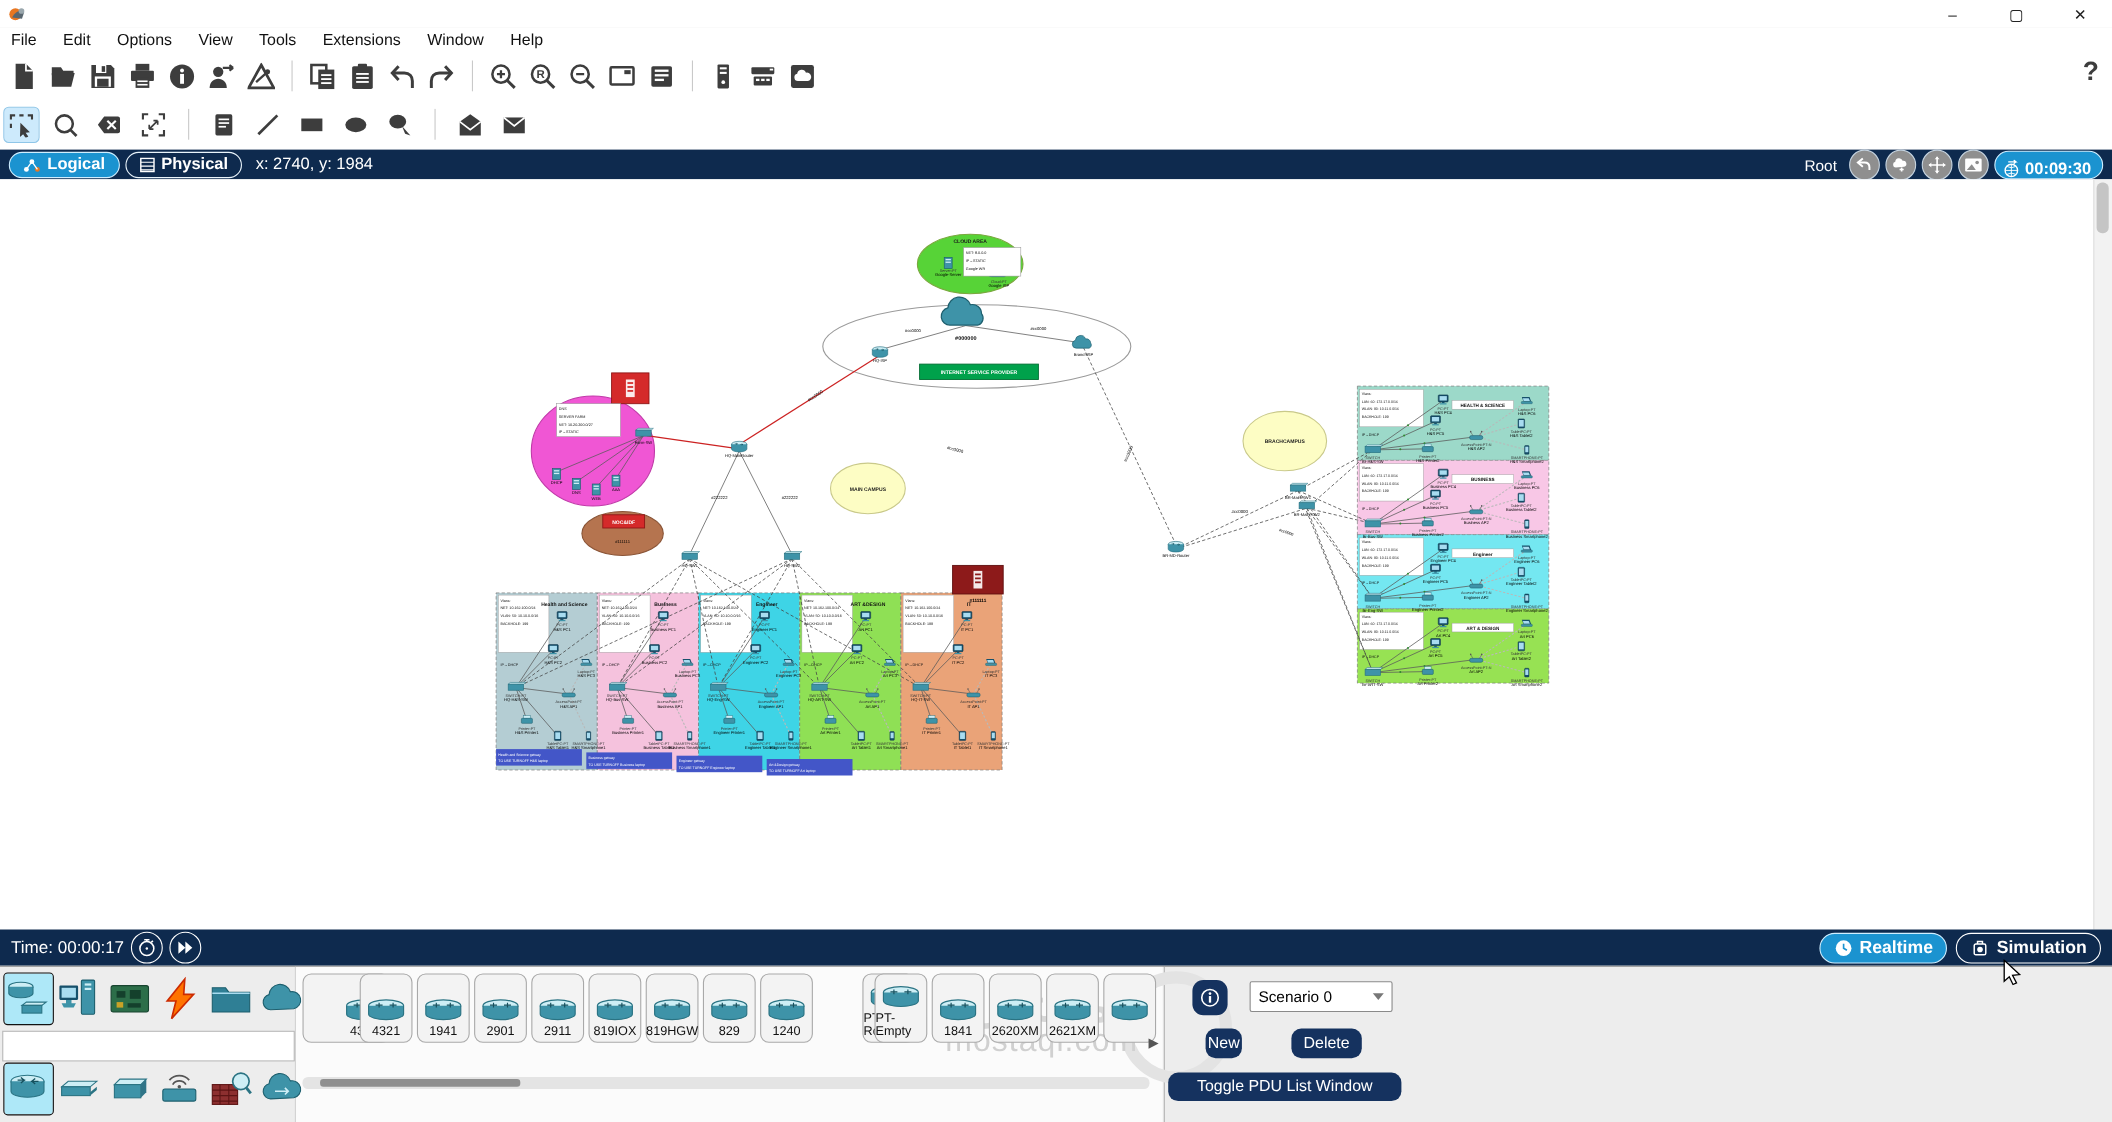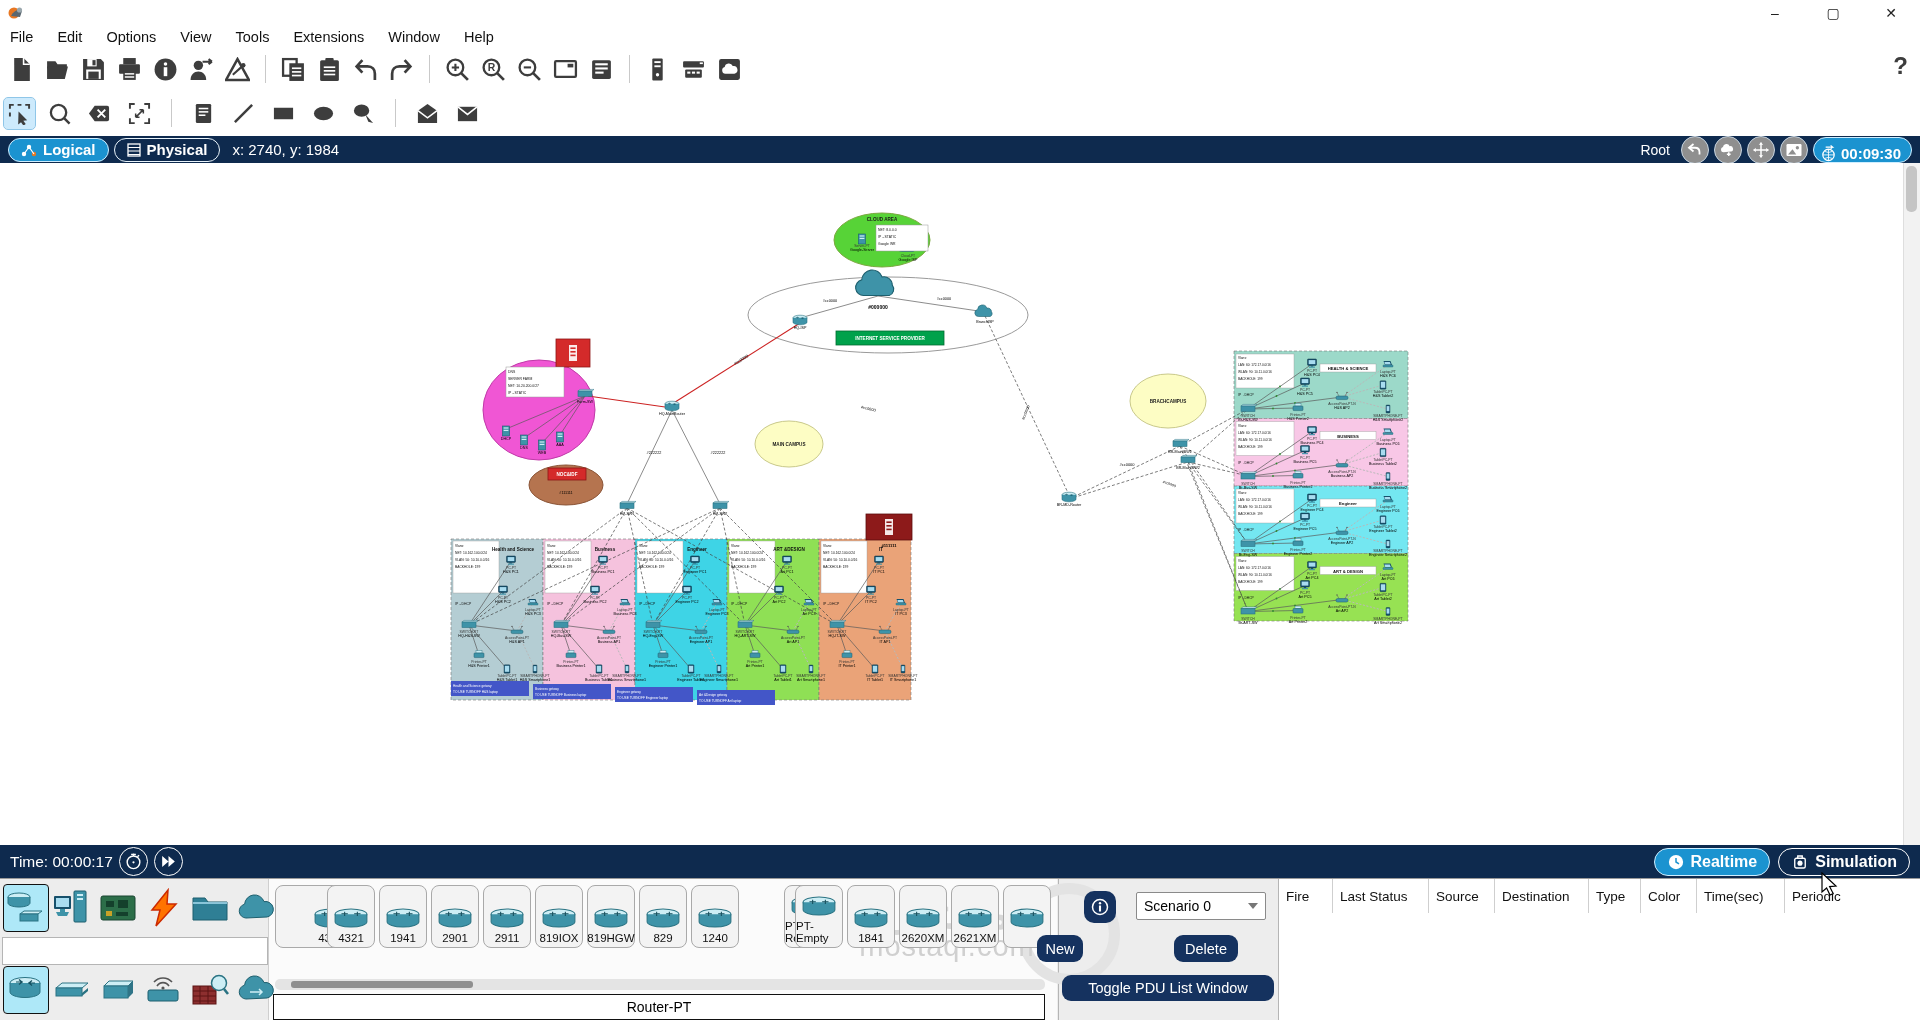--- a/index.html
+++ b/index.html
@@ -1454,21 +1454,20 @@
               <ellipse cx="17" cy="6.5" rx="15" ry="5" fill="#cdeef5" stroke="#2a7383"></ellipse>
               <path d="M2 6.5v7c0 2.8 6.7 5 15 5s15-2.2 15-5v-7" fill="#3e93a8" stroke="#2a7383"></path>
               <path d="M8 6h6M11 4v4M20 6h6M23 4v4" stroke="#15505e" stroke-width="1" fill="none"></path>
             </svg>
             <span>&nbsp;</span>
           </div>
         </div>
       <div class="hscroll">
           <div class="hthumb"></div>
         </div>
-      <div class="modellabel">Router-PT</div>
     </div>
     <div class="morebtn">▶</div>
     <div class="vdiv"></div>
 
     <div class="wmring"></div>
     <div class="watermark">
       <div class="wm1">مستقل</div>
       <div class="wm2">mostaql.com</div>
     </div>
 
@@ -1476,36 +1475,24 @@
       <svg width="18" height="18" viewBox="0 0 24 24">
           <circle cx="12" cy="12" r="10" fill="none" stroke="#fff" stroke-width="2"></circle>
           <circle cx="12" cy="7" r="1.6" fill="#fff"></circle>
           <rect x="10.6" y="10" width="2.8" height="8" fill="#fff"></rect>
         </svg>
     </div>
     <div class="combo" style="left:1136px;top:13px;width:114px;height:26px;">
       <span>Scenario 0</span>
         <span class="chev"></span>
     </div>
-    <div class="navybtn" style="left:1037px;top:56px;width:46px;height:27px;">New</div>
+    <div class="navybtn" style="left:1096px;top:56px;width:33px;height:27px;">New</div>
     <div class="navybtn" style="left:1174px;top:56px;width:64px;height:27px;">Delete</div>
     <div class="navybtn" style="left:1062px;top:96px;width:212px;height:26px;">Toggle PDU List Window</div>
 
-    <div class="pdu">
-      <div class="pdu-headers" id="pduheaders">
-          <div class="pdu-col" style="width: 46px;">Fire</div>
-          <div class="pdu-col" style="width: 88px;">Last Status</div>
-          <div class="pdu-col" style="width: 58px;">Source</div>
-          <div class="pdu-col" style="width: 86px;">Destination</div>
-          <div class="pdu-col" style="width: 44px;">Type</div>
-          <div class="pdu-col" style="width: 48px;">Color</div>
-          <div class="pdu-col" style="width: 80px;">Time(sec)</div>
-          <div class="pdu-col" style="width: 74px; border-right: none;">Periodic</div>
-        </div>
-    </div>
   </div>
 
   <div class="cursor">
     <svg width="22" height="24" viewBox="0 0 22 24">
         <path d="M2 1l14 13-6.4.6 3.6 7-3.2 1.4-3.4-7L2 20z" fill="#fff" stroke="#000" stroke-width="1.2"></path>
       </svg>
   </div>
 </div>
 
 </body></html>

